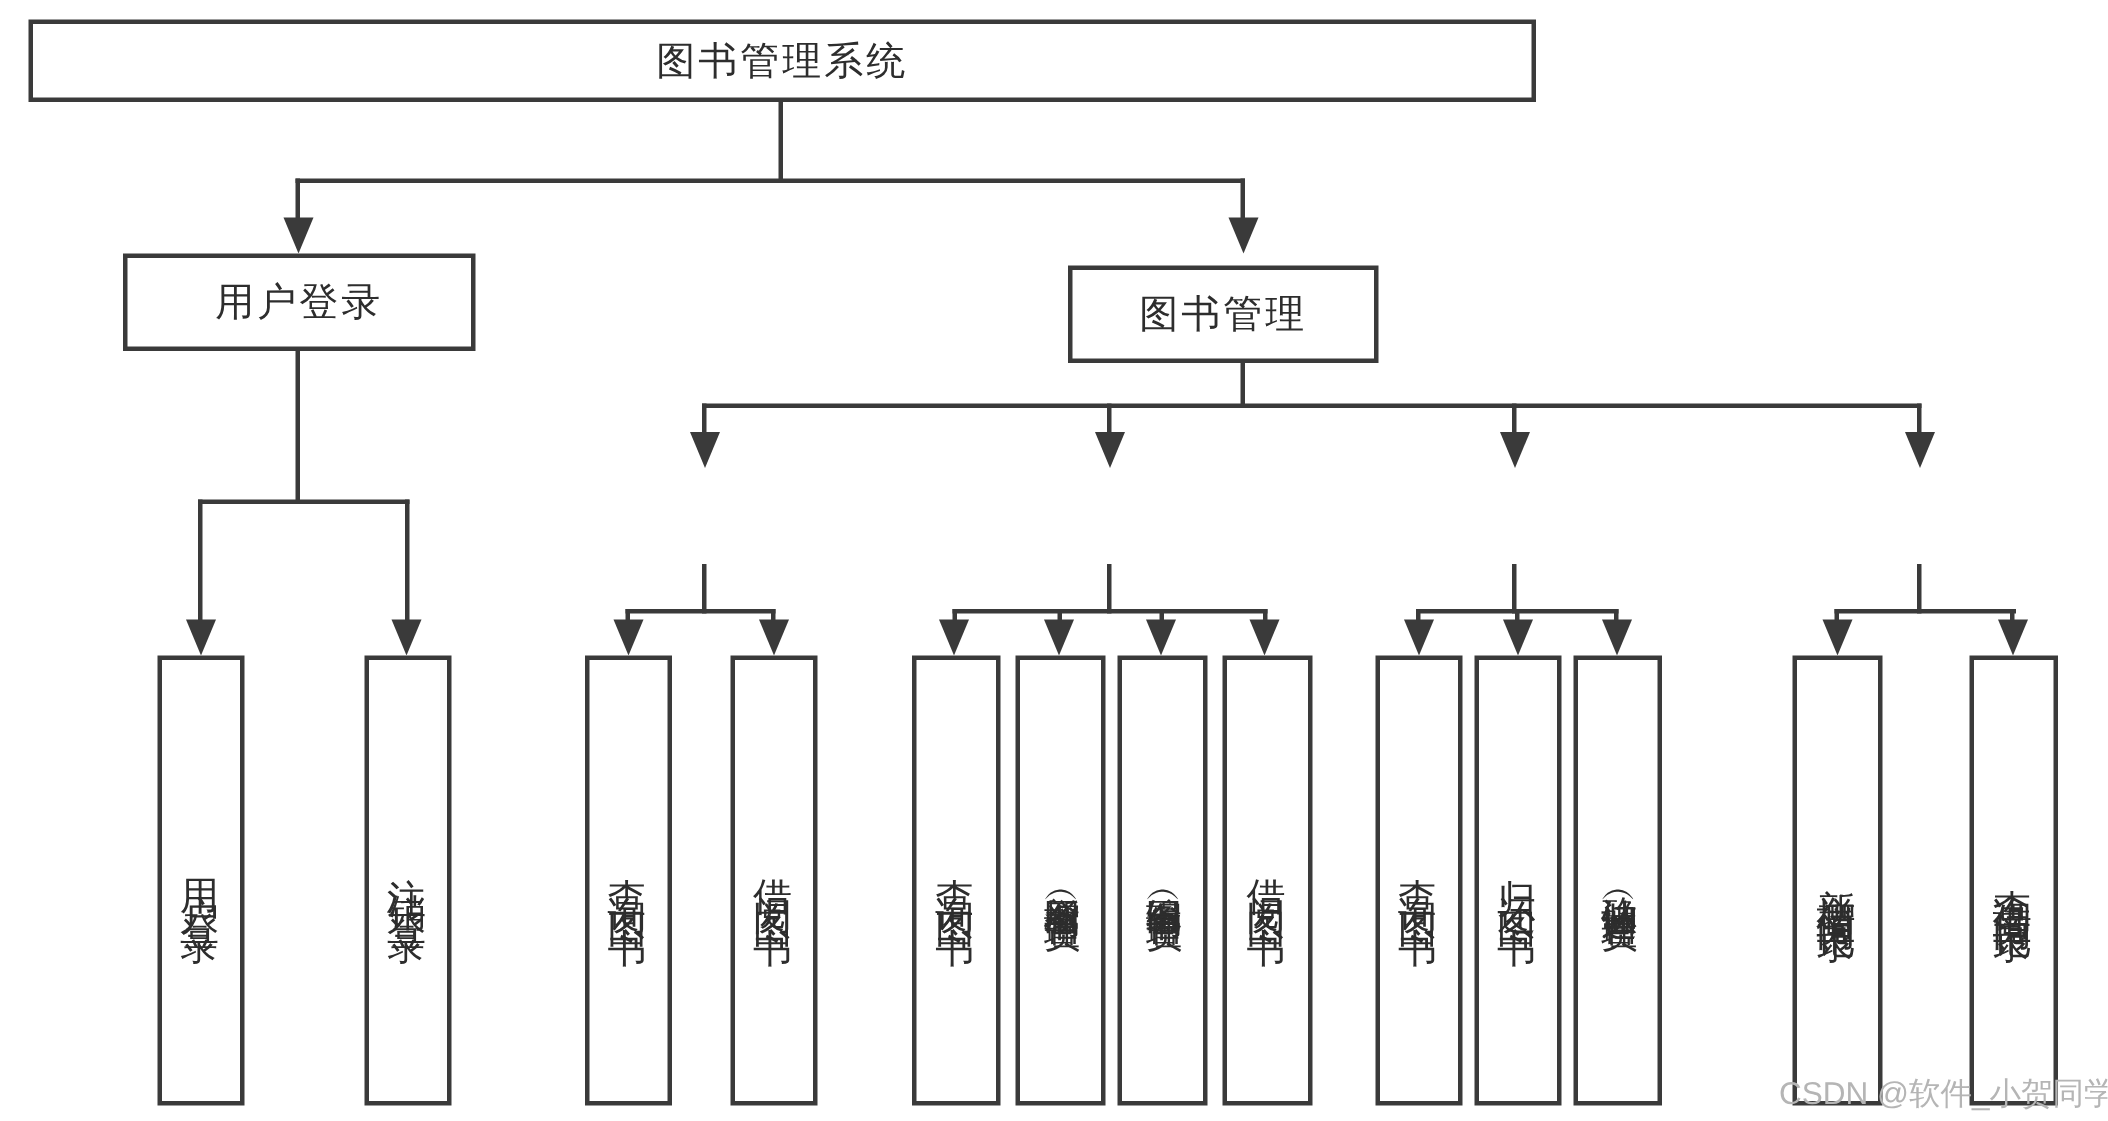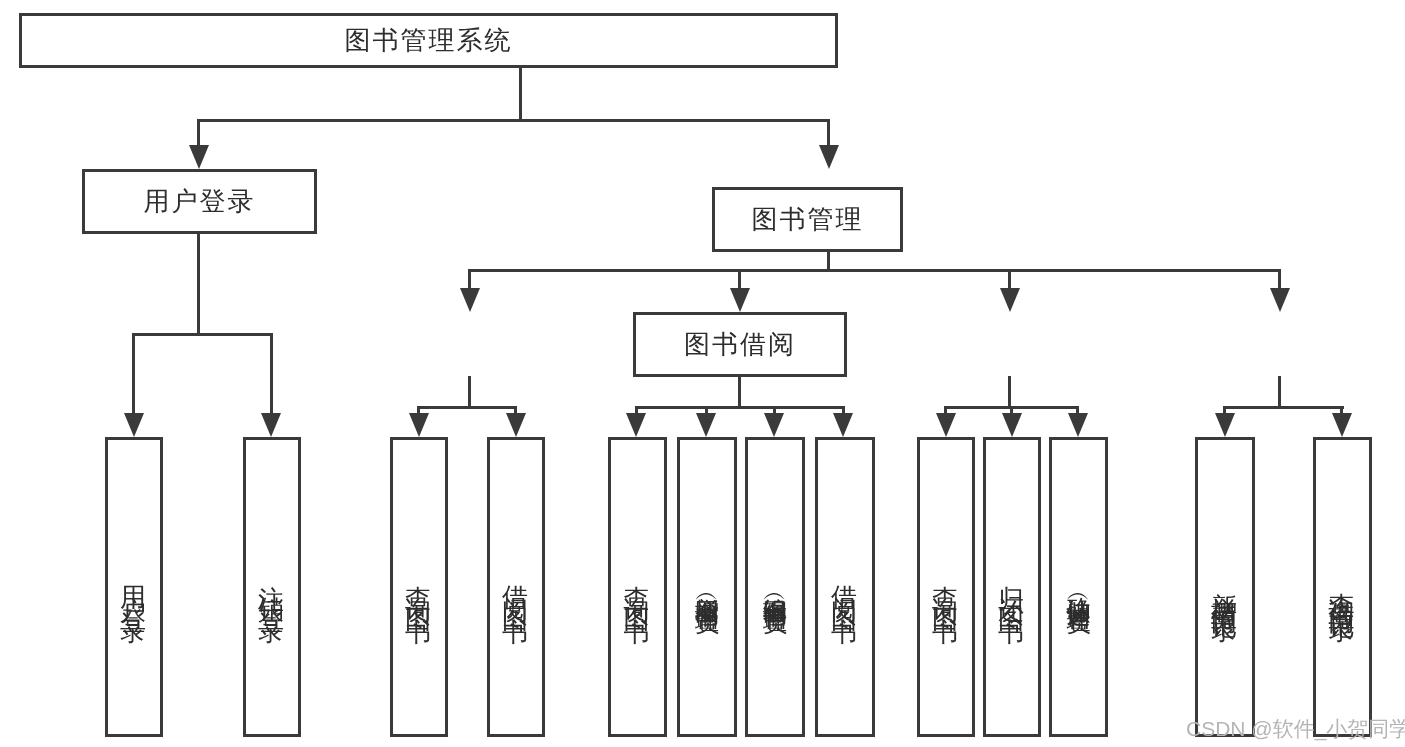--- a/index.html
+++ b/index.html
@@ -104,34 +104,31 @@
   <div class="arrow" style="left:1002px;top:413px"></div>
   <div class="arrow" style="left:1068px;top:413px"></div>
 
   <div class="vline" style="left:1278px;top:376px;height:33px"></div>
   <div class="hline" style="left:1223px;top:406px;width:121px"></div>
   <div class="vline" style="left:1223px;top:406px;height:10px"></div>
   <div class="vline" style="left:1340px;top:406px;height:10px"></div>
   <div class="arrow" style="left:1215px;top:413px"></div>
   <div class="arrow" style="left:1332px;top:413px"></div>
 
-  <div class="box" style="left:19px;top:13px;width:819px;height:55px">
+  <div class="box" style="left:19px;top:13px;width:1005px;height:55px">
     <span class="hlabel">图书管理系统</span>
   </div>
 
   <div class="box" style="left:82px;top:169px;width:235px;height:65px">
     <span class="hlabel">用户登录</span>
   </div>
-  <div class="box" style="left:712px;top:187px;width:191px;height:65px">
+  <div class="box" style="left:712px;top:177px;width:207px;height:65px">
     <span class="hlabel">图书管理</span>
   </div>
 
-  <div class="box" style="left:633px;top:312px;width:214px;height:65px">
-    <span class="hlabel">图书借阅</span>
-  </div>
 
   <div class="box vbox ls4" style="left:105px;top:437px;width:58px;height:300px">
     <span>用户登录</span>
   </div>
   <div class="box vbox ls4" style="left:243px;top:437px;width:58px;height:300px">
     <span>注销登录</span>
   </div>
 
   <div class="box vbox ls4" style="left:390px;top:437px;width:58px;height:300px">
     <span>查询图书</span>

